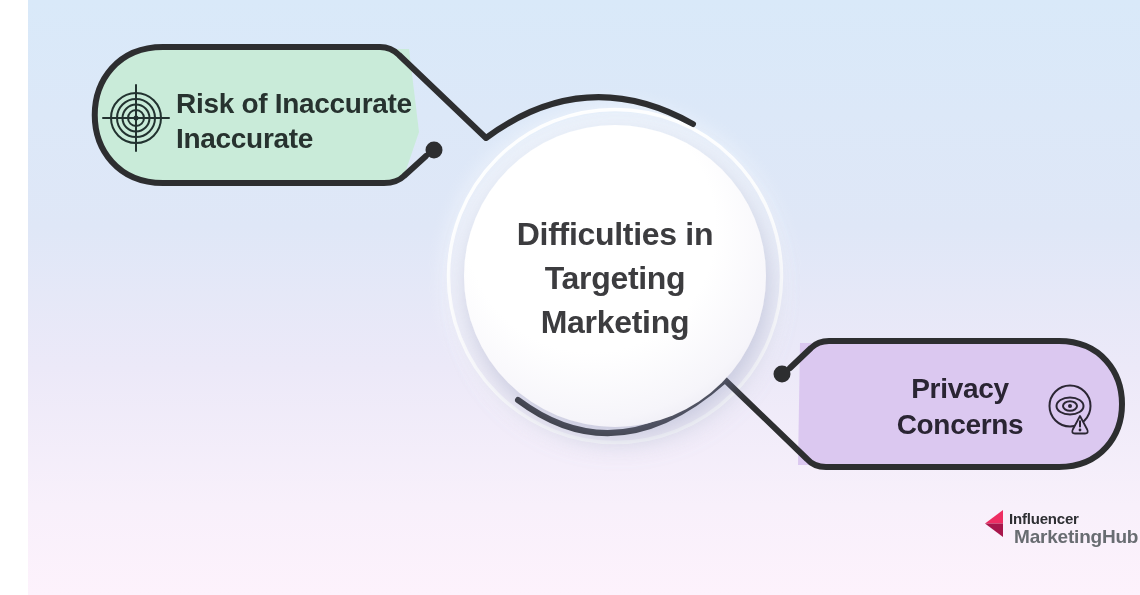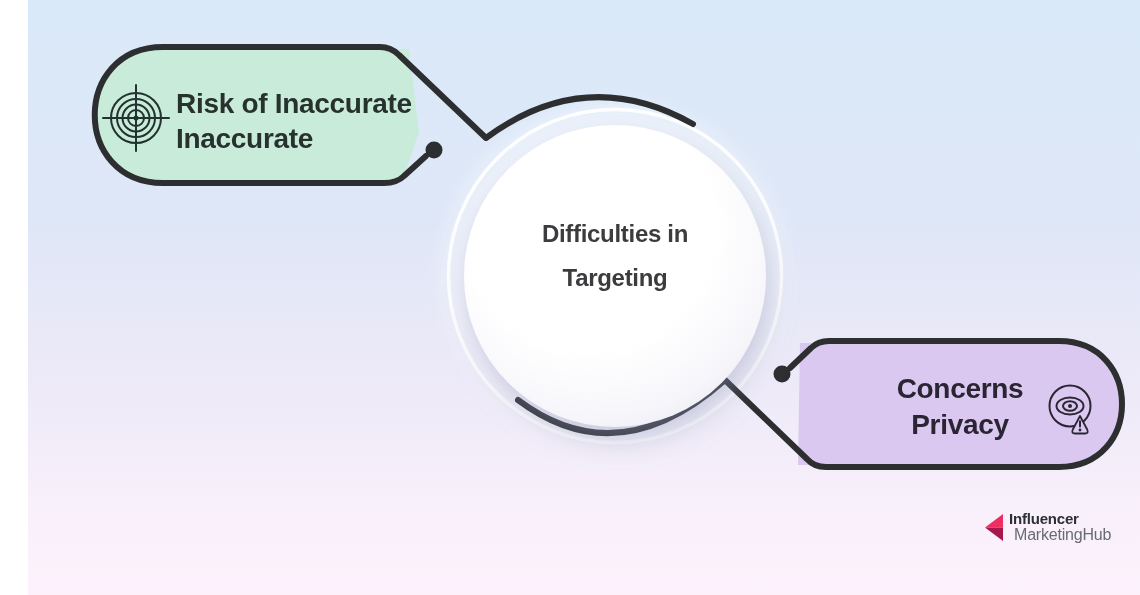--- a/index.html
+++ b/index.html
@@ -16,31 +16,31 @@
   .label-risk{
     left:148px;top:86px;width:260px;
     font-size:28px;line-height:35px;color:#27322f;letter-spacing:-0.3px;
   }
   .label-privacy{
     left:797px;top:371px;width:270px;text-align:center;
     font-size:28px;line-height:36px;color:#2a2533;letter-spacing:-0.3px;
   }
   .center-title{
     position:absolute;left:437px;top:212px;width:300px;
-    text-align:center;font-weight:700;font-size:24px;line-height:44px;
+    text-align:center;font-weight:700;font-size:32px;line-height:44px;
     color:#3c3c3f;letter-spacing:-0.3px;
   }
   .center-title span,.label span{display:block;}
   .brand{
     position:absolute;left:956px;top:510px;
-    display:flex;align-items:center;gap:5px;
+    display:flex;align-items:flex-start;gap:5px;
   }
   .brand-text{display:flex;flex-direction:column;}
   .brand-top{font-size:15px;font-weight:700;color:#2e2f33;letter-spacing:-0.2px;}
-  .brand-bottom{font-size:16px;font-weight:400;color:#686c71;margin-left:5px;margin-top:-1px;letter-spacing:-0.2px;}
+  .brand-bottom{font-size:19px;font-weight:700;color:#686c71;margin-left:5px;margin-top:-1px;letter-spacing:-0.2px;}
 </style>
 </head>
 <body>
 
 <div class="stage">
 
   <svg class="art" width="1140" height="595" viewBox="0 0 1140 595">
     <defs>
       <filter id="halo" x="-40%" y="-40%" width="180%" height="180%">
         <feGaussianBlur stdDeviation="10"></feGaussianBlur>
@@ -93,27 +93,28 @@
       </g>
     </g>
   </svg>
 
   <div class="label label-risk">
     <span>Risk of Inaccurate</span>
     <span>Inaccurate</span>
   </div>
 
   <div class="label label-privacy">
+    <span>Privacy</span>
     <span>Concerns</span>
-    <span>Privacy</span>
   </div>
 
   <div class="center-title">
     <span>Difficulties in</span>
     <span>Targeting</span>
+    <span>Marketing</span>
   </div>
 
   <div class="brand">
     <svg width="20" height="27" viewBox="0 0 20 27">
       <polygon points="19,0 1,13.5 19,13.5" fill="#ee2d62"></polygon>
       <polygon points="19,13.5 1,13.5 19,27" fill="#a8164b"></polygon>
     </svg>
     <div class="brand-text">
       <span class="brand-top">Influencer</span>
       <span class="brand-bottom">MarketingHub</span>

